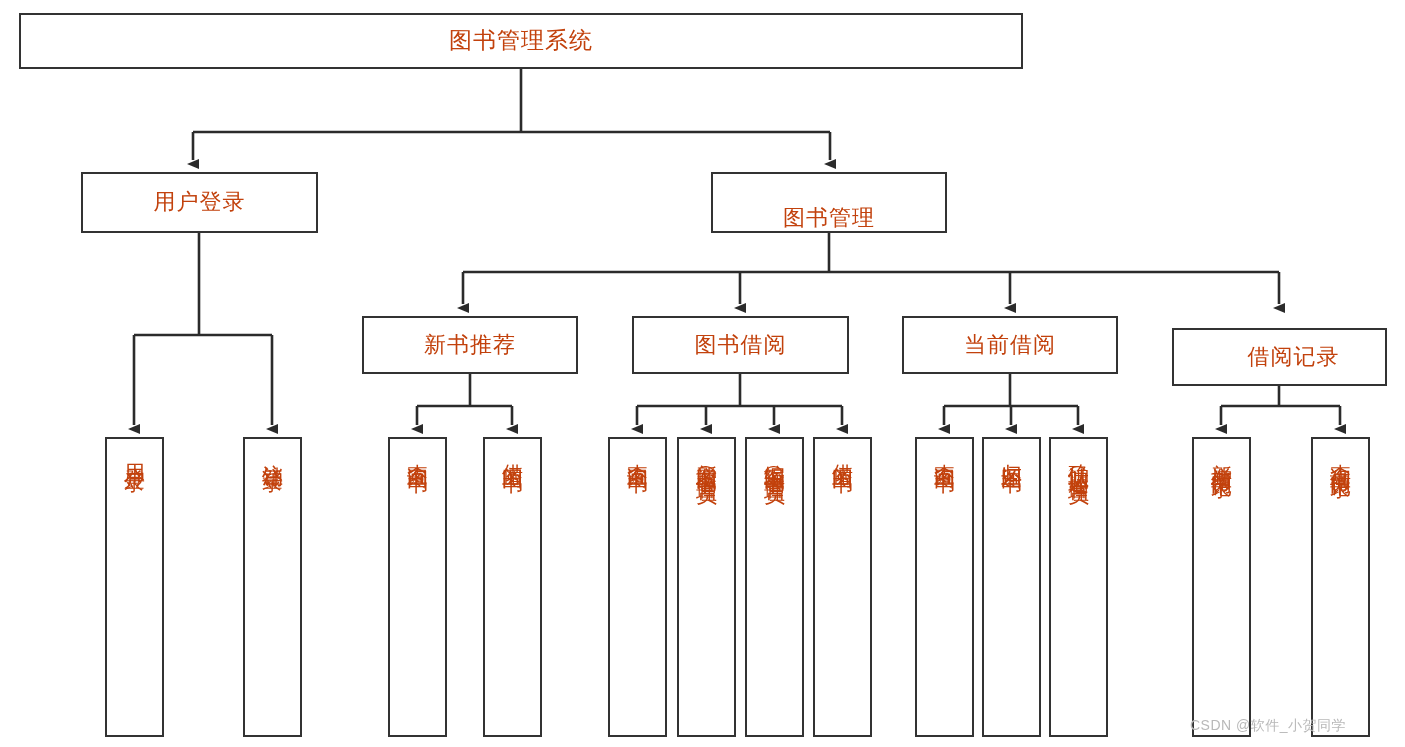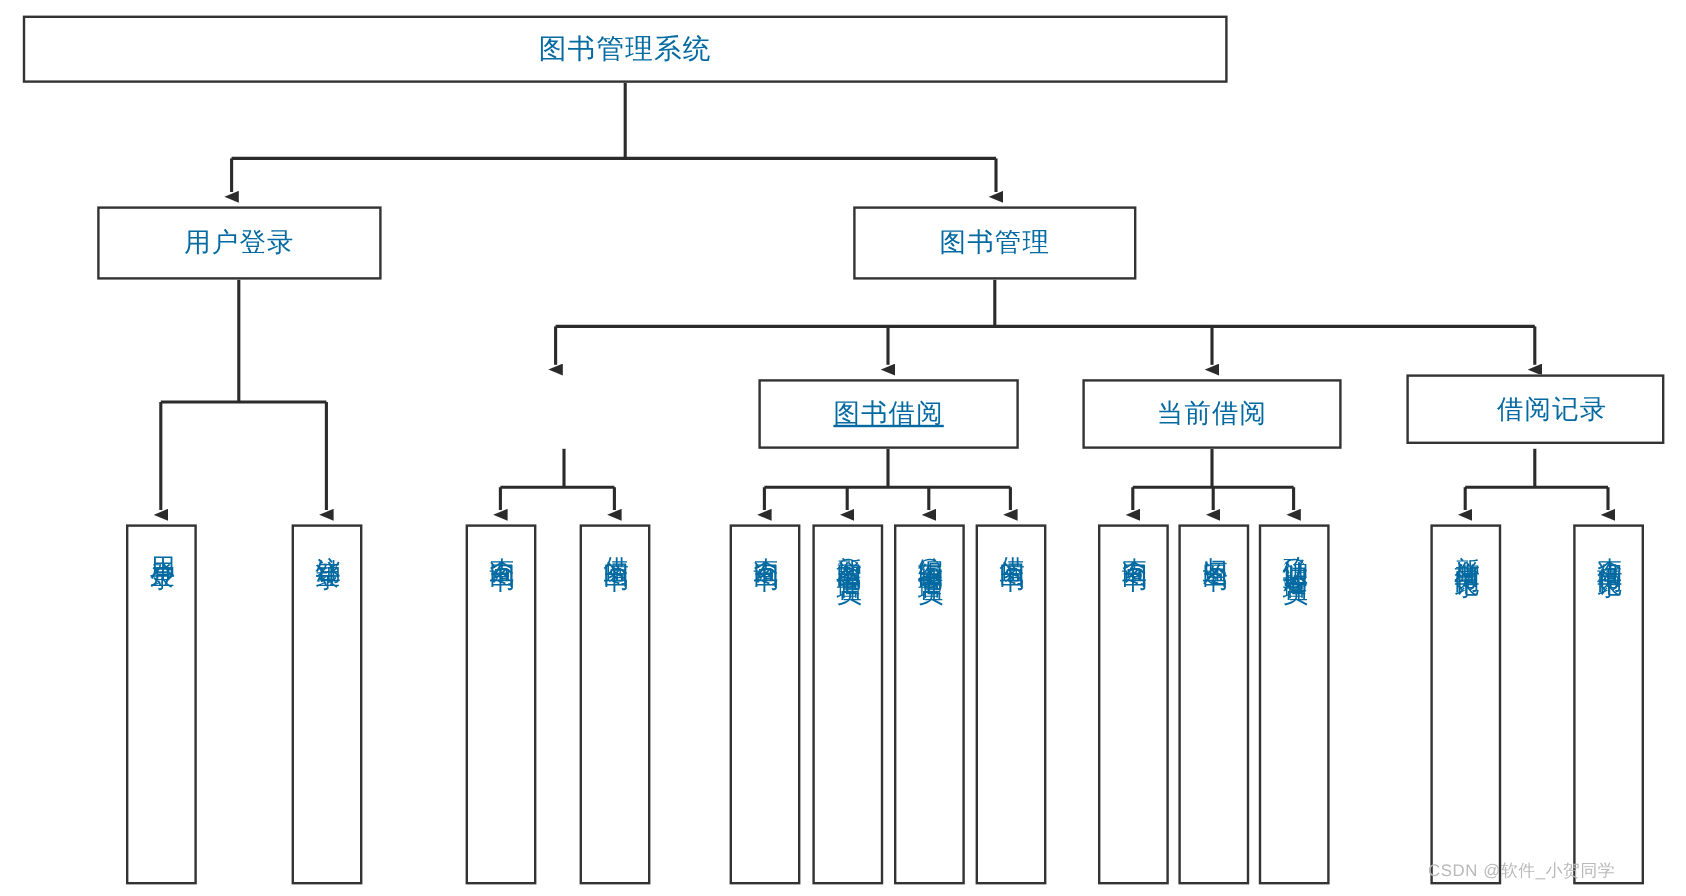--- a/index.html
+++ b/index.html
@@ -26,21 +26,21 @@
     pointer-events: none;
   }
   .node {
     position: absolute;
     box-sizing: border-box;
     border: 2.5px solid #333333;
     background: #ffffff;
     display: flex;
     align-items: center;
     justify-content: center;
-    color: #0369a1;
+    color: #c2410c;
   }
   .node.horiz {
     font-size: 22px;
     letter-spacing: 1px;
     line-height: 1.2;
   }
   .node.root {
     font-size: 23px;
   }
   .node.leaf {
@@ -120,31 +120,34 @@
     </g>
   </svg>
 
   <div class="node horiz root" style="left:19px; top:13px; width:1004px; height:56px;">
     <span>图书管理系统</span>
   </div>
 
   <div class="node horiz" style="left:81px; top:172px; width:237px; height:61px;">
     <span>用户登录</span>
   </div>
-  <div class="node horiz" style="left:711px; top:172px; width:236px; height:61px;">
+  <div class="node horiz" style="left:711px; top:172px; width:236px; height:61px;align-items:flex-end;">
     <span>图书管理</span>
   </div>
 
-  <div class="node horiz" style="left:632px; top:316px; width:217px; height:58px;text-decoration:underline;">
+  <div class="node horiz" style="left:362px; top:316px; width:216px; height:58px;">
+    <span>新书推荐</span>
+  </div>
+  <div class="node horiz" style="left:632px; top:316px; width:217px; height:58px;">
     <span>图书借阅</span>
   </div>
   <div class="node horiz" style="left:902px; top:316px; width:216px; height:58px;text-align:center;">
     <span>当前借阅</span>
   </div>
-  <div class="node horiz" style="left:1172px; top:312px; width:215px; height:58px;padding-left:28px;">
+  <div class="node horiz" style="left:1172px; top:328px; width:215px; height:58px;padding-left:28px;">
     <span>借阅记录</span>
   </div>
 
   <div class="node leaf" style="left:105px; top:437px; width:59px; height:300px;">
     <span class="vtext">用户登录</span>
   </div>
   <div class="node leaf" style="left:243px; top:437px; width:59px; height:300px;">
     <span class="vtext">注销登录</span>
   </div>
   <div class="node leaf" style="left:388px; top:437px; width:59px; height:300px;">

